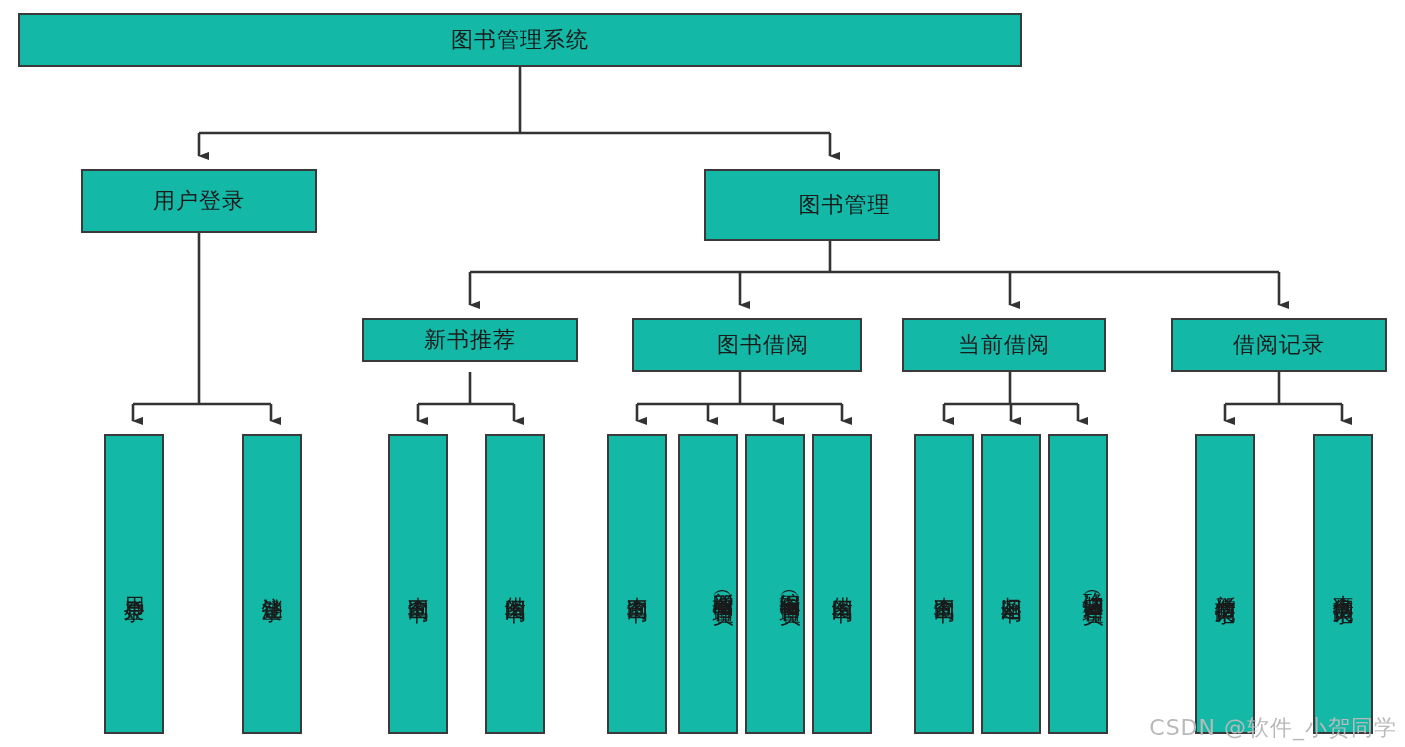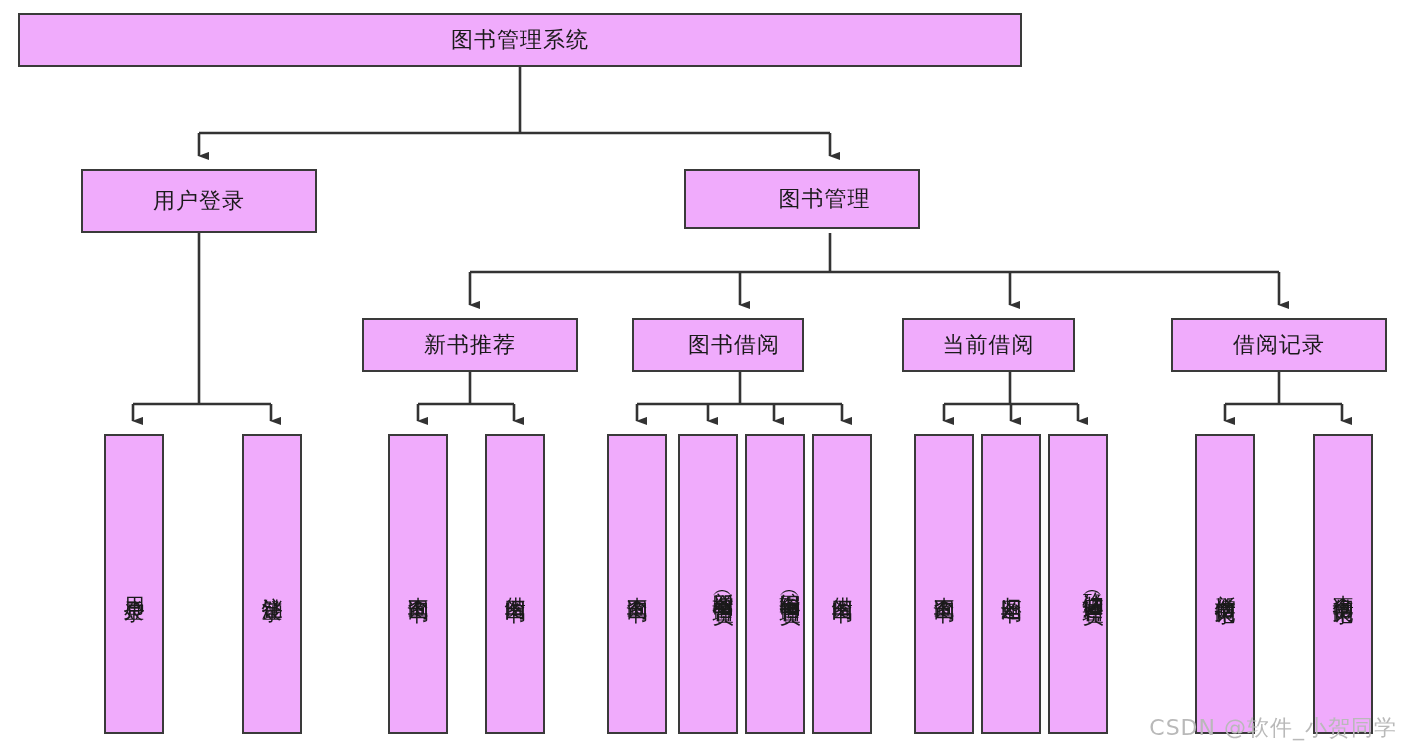--- a/index.html
+++ b/index.html
@@ -21,21 +21,21 @@
     position: absolute;
     left: 0;
     top: 0;
     width: 1405px;
     height: 747px;
     pointer-events: none;
   }
   .node {
     position: absolute;
     box-sizing: border-box;
-    background: #f0abfc;
+    background: #14b8a6;
     border: 2px solid #3a3a3a;
     display: flex;
     align-items: center;
     justify-content: center;
     color: #1a1a1a;
   }
   .node-h {
     font-size: 22px;
     letter-spacing: 1px;
     line-height: 1.1;
@@ -117,31 +117,31 @@
     </g>
   </svg>
 
   <div class="node node-h" style="left:18px; top:13px; width:1004px; height:54px;">
     <span>图书管理系统</span>
   </div>
 
   <div class="node node-h" style="left:81px; top:169px; width:236px; height:64px;">
     <span>用户登录</span>
   </div>
-  <div class="node node-h" style="left:684px; top:169px; width:236px; height:60px;padding-left:45px;">
+  <div class="node node-h" style="left:704px; top:169px; width:236px; height:72px;padding-left:45px;">
     <span>图书管理</span>
   </div>
 
-  <div class="node node-h" style="left:362px; top:318px; width:216px; height:54px;">
+  <div class="node node-h" style="left:362px; top:318px; width:216px; height:44px;">
     <span>新书推荐</span>
   </div>
-  <div class="node node-h" style="left:632px; top:318px; width:172px; height:54px;padding-left:32px;">
+  <div class="node node-h" style="left:632px; top:318px; width:230px; height:54px;padding-left:32px;">
     <span>图书借阅</span>
   </div>
-  <div class="node node-h" style="left:902px; top:318px; width:173px; height:54px;">
+  <div class="node node-h" style="left:902px; top:318px; width:204px; height:54px;">
     <span>当前借阅</span>
   </div>
   <div class="node node-h" style="left:1171px; top:318px; width:216px; height:54px;text-align:right;">
     <span>借阅记录</span>
   </div>
 
   <div class="node node-v" style="left:104px; top:434px; width:60px; height:300px;">
     <span>用户登录</span>
   </div>
   <div class="node node-v" style="left:242px; top:434px; width:60px; height:300px;">

